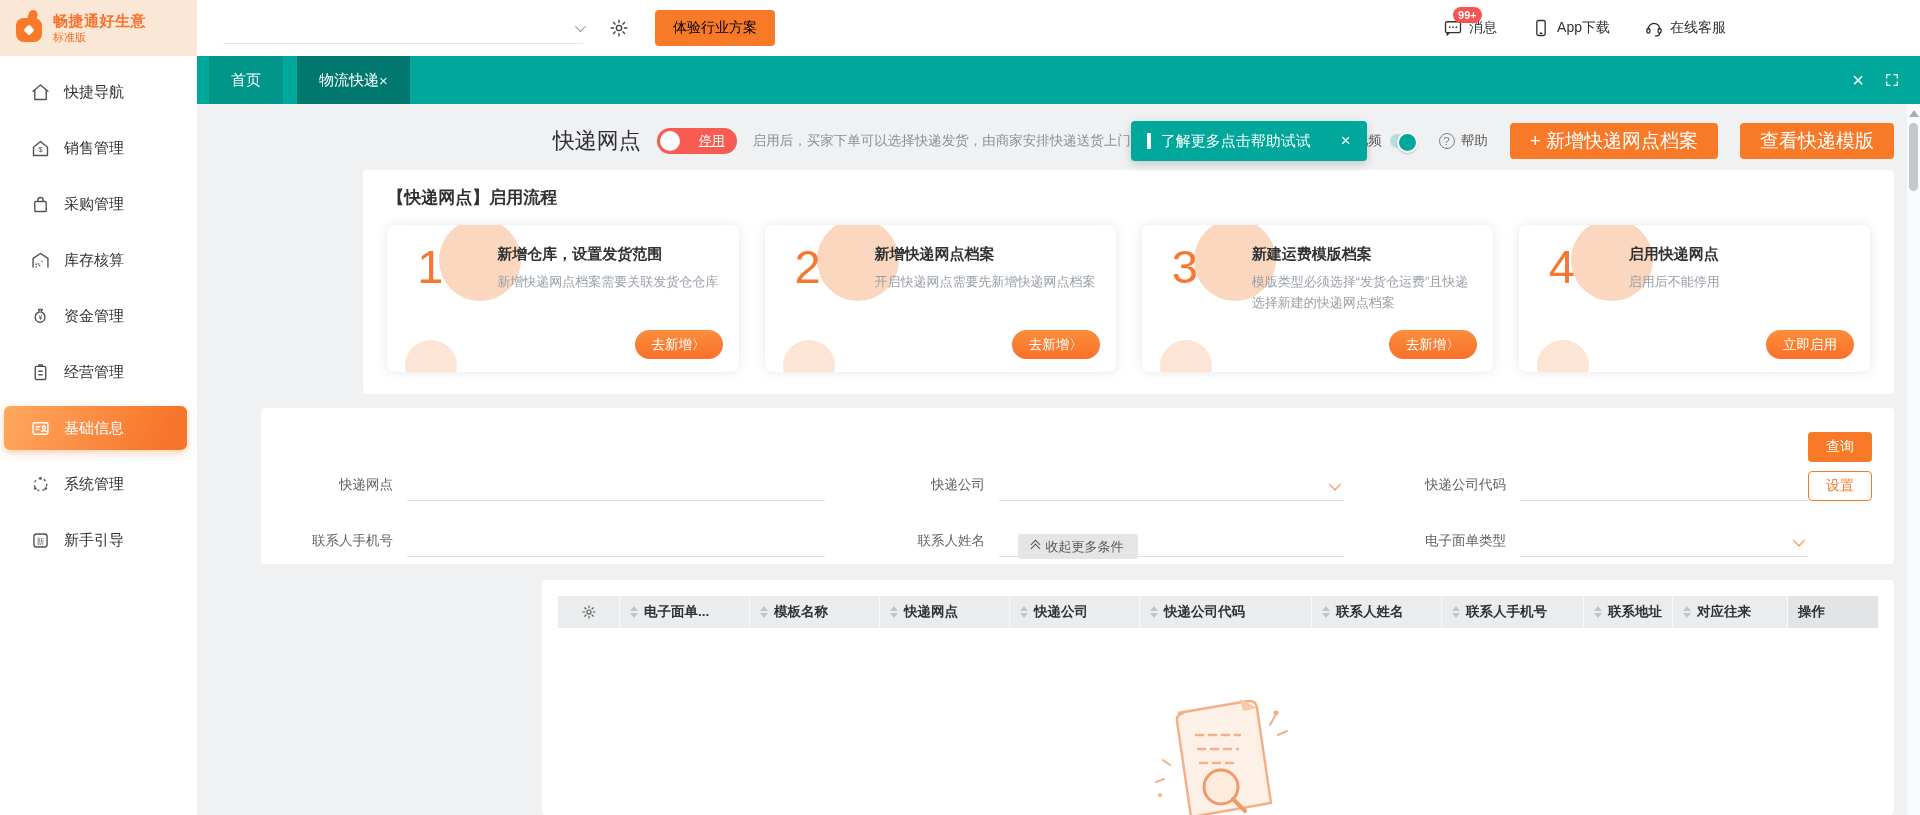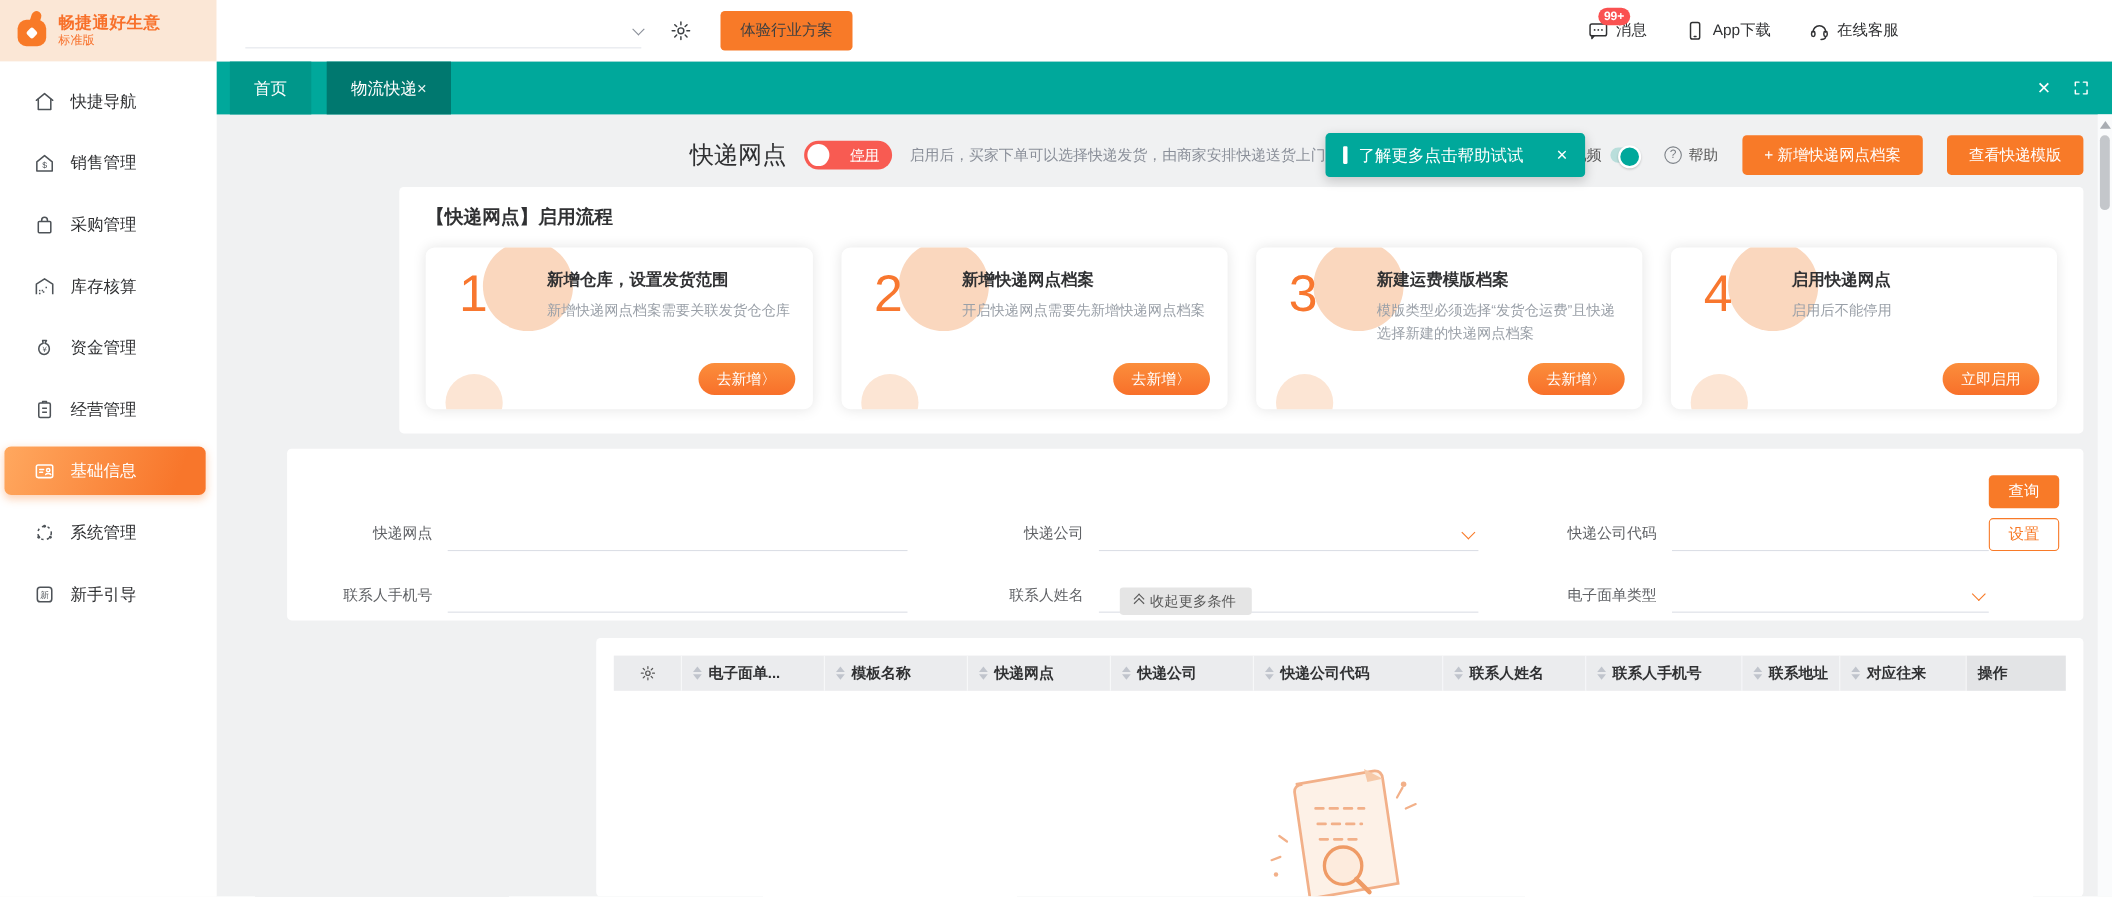--- a/index.html
+++ b/index.html
@@ -15,21 +15,21 @@
   .logo-body::after { content:""; position:absolute; left:9px; top:8px; width:8px; height:8px; background:#fff; border-radius:2px; transform:rotate(45deg); }
   .logo-ear { position:absolute; left:14px; top:-2px; width:9px; height:13px; background:#F87A28; border-radius:6px 6px 0 0; transform:rotate(18deg); }
   .logo-texts { display:flex; flex-direction:column; line-height:1.15; }
   .brand { color:#F8702A; font-size:15px; font-weight:bold; letter-spacing:.5px; }
   .edition { color:#F8702A; font-size:11px; margin-top:2px; }
   .topbar-main { flex:1; background:#fff; display:flex; align-items:center; padding:0 24px 0 26px; }
   .top-search { width:360px; height:32px; border-bottom:1px solid #E3E6EB; display:flex; align-items:center; }
   .top-search input { border:none; outline:none; flex:1; font-size:14px; background:transparent; }
   .chev { display:inline-block; width:8px; height:8px; border-right:1.6px solid #8A8F99; border-bottom:1.6px solid #8A8F99; transform:rotate(45deg) translateY(-2px); }
   .top-gear { margin-left:26px; color:#3c4043; }
-  .exp-btn { margin-left:26px; background:#F87A28; color:#404040; border:none; height:36px; padding:0 18px; font-size:14px; border-radius:4px; cursor:pointer; }
+  .exp-btn { margin-left:26px; background:#F87A28; color:#000000; border:none; height:36px; padding:0 18px; font-size:14px; border-radius:4px; cursor:pointer; }
   .top-right { margin-left:auto; margin-right:170px; display:flex; align-items:center; gap:34px; }
   .top-item { display:flex; align-items:center; gap:6px; font-size:14px; color:#303133; position:relative; cursor:pointer; }
   .badge { position:absolute; top:-11px; left:10px; background:#FA5151; color:#fff; font-size:11px; line-height:16px; padding:0 5px; border-radius:9px; font-weight:bold; }
 
   
   .frame { display:flex; height:759px; }
   .sidebar { width:197px; background:#fff; padding-top:14px; flex:none; }
   .side-item { height:44px; margin-bottom:12px; display:flex; align-items:center; gap:13px; padding-left:30px; font-size:15px; color:#303133; cursor:pointer; }
   .side-item .sicon { color:#4E5358; }
   .side-item.active { background:linear-gradient(110deg,#FFA85F 0%,#F8762B 85%); color:#fff; border-radius:6px; margin:0 10px 12px 4px; padding-left:26px; box-shadow:0 3px 8px rgba(248,122,40,.35); }
@@ -60,21 +60,21 @@
   .help-banner { background:#00A89B; color:#fff; height:40px; border-radius:4px; display:flex; align-items:center; padding:0 16px; gap:30px; box-shadow:0 3px 10px rgba(0,0,0,.18); z-index:3; margin-right:-12px; }
   .hb-left { display:flex; align-items:center; gap:10px; }
   .hb-bar { width:4px; height:16px; background:#fff; border-radius:1px; }
   .hb-text { font-size:15px; }
   .hb-close { font-size:17px; cursor:pointer; }
   .video-group { display:flex; align-items:center; gap:8px; font-size:13.5px; color:#595959; }
   .mini-switch { width:27px; height:14px; background:#b9dedb; border-radius:7px; position:relative; cursor:pointer; }
   .mini-switch::after { content:""; position:absolute; right:-1px; top:-2px; width:17px; height:17px; background:#00A89B; border:2px solid #fff; border-radius:50%; box-shadow:0 1px 2px rgba(0,0,0,.2); }
   .help-group { display:flex; align-items:center; gap:6px; font-size:13.5px; color:#595959; margin-left:22px; cursor:pointer; }
   .qmark { width:16px; height:16px; border:1.4px solid #7d8288; border-radius:50%; display:flex; align-items:center; justify-content:center; font-size:11px; color:#7d8288; }
-  .hdr-btn { margin-left:22px; height:36px; border:none; border-radius:4px; background:#F87A28; color:#fff; font-size:14px; padding:0 20px; cursor:pointer; white-space:nowrap; }
+  .hdr-btn { margin-left:22px; height:36px; border:none; border-radius:4px; background:#F87A28; color:#fff; font-size:19px; padding:0 20px; cursor:pointer; white-space:nowrap; }
 
   
   .flow-card { background:#fff; border-radius:4px; padding:16px 24px 22px; margin-bottom:14px; flex:none; }
   .flow-title { font-size:17px; font-weight:bold; color:#303133; margin-bottom:16px;font-family:Liberation Mono, monospace; }
   .steps { display:flex; gap:26px; }
   .step { flex:1; position:relative; height:147px; border-radius:8px; background:#fff; box-shadow:0 0 12px rgba(0,0,0,.10); overflow:hidden; padding:20px 18px 14px 110px; }
   .step .c1 { position:absolute; left:52px; top:-6px; width:82px; height:82px; border-radius:50%; background:#FAD7BE; }
   .step .c2 { position:absolute; left:18px; bottom:-20px; width:52px; height:52px; border-radius:50%; background:#FCE5D4; }
   .step-num { position:absolute; left:30px; top:14px; font-size:47px; color:#F8772F; z-index:2; }
   .step-title { font-size:15px; font-weight:bold; color:#303133; margin-bottom:8px; position:relative; z-index:2; }

